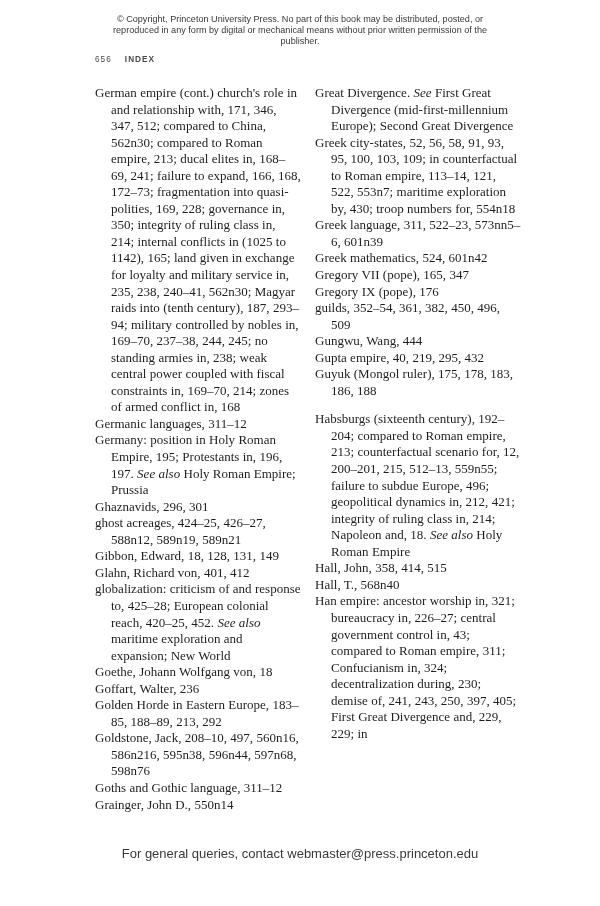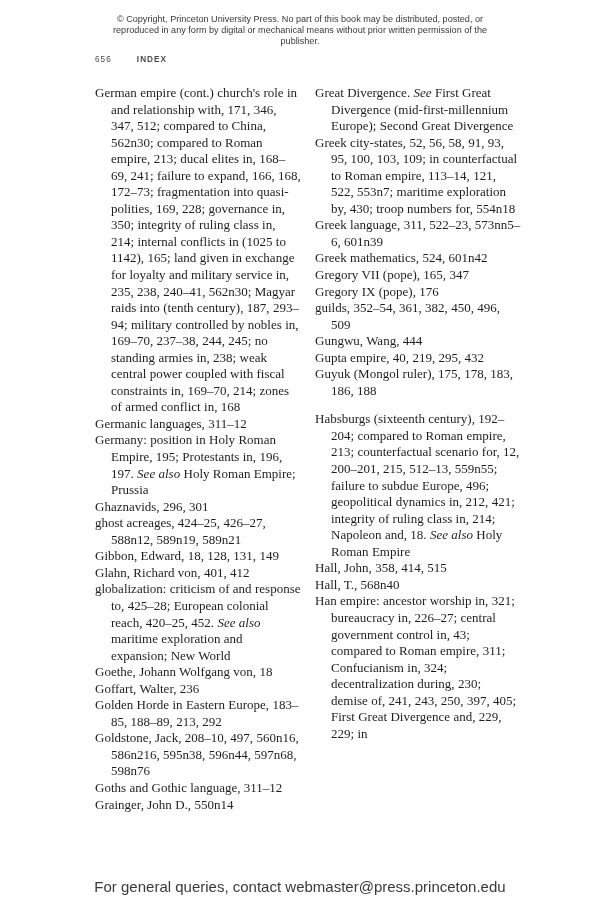--- a/index.html
+++ b/index.html
@@ -31,21 +31,21 @@
   .running-head {
     position: absolute;
     left: 95px;
     top: 55px;
     font-family: "Liberation Sans", sans-serif;
     font-size: 8.2px;
     letter-spacing: 1.05px;
     color: #4a4a4c;
   }
   .running-head .folio {
-    margin-right: 25px;
+    margin-right: 13px;
   }
   .running-head .head-label {
     font-weight: 600;
   }
 
   .index-body {
     position: absolute;
     left: 95px;
     top: 85px;
     width: 440px;
@@ -72,25 +72,25 @@
   .entry.gap-before {
     margin-top: 12px;
   }
   .entry i {
     font-style: italic;
   }
 
   .footer-note {
     position: absolute;
     left: 0;
-    top: 878px;
+    top: 846px;
     width: 600px;
     text-align: center;
     font-family: "Liberation Sans", sans-serif;
-    font-size: 15px;
+    font-size: 13px;
     color: #39393b;
   }
 </style>
 </head>
 <body>
 
 <div class="copyright-notice">© Copyright, Princeton University Press. No part of this book may be distributed, posted, or reproduced in any form by digital or mechanical means without prior written permission of the publisher.</div>
 
 <div class="running-head">
   <span class="folio">656</span><span class="head-label">INDEX</span>

